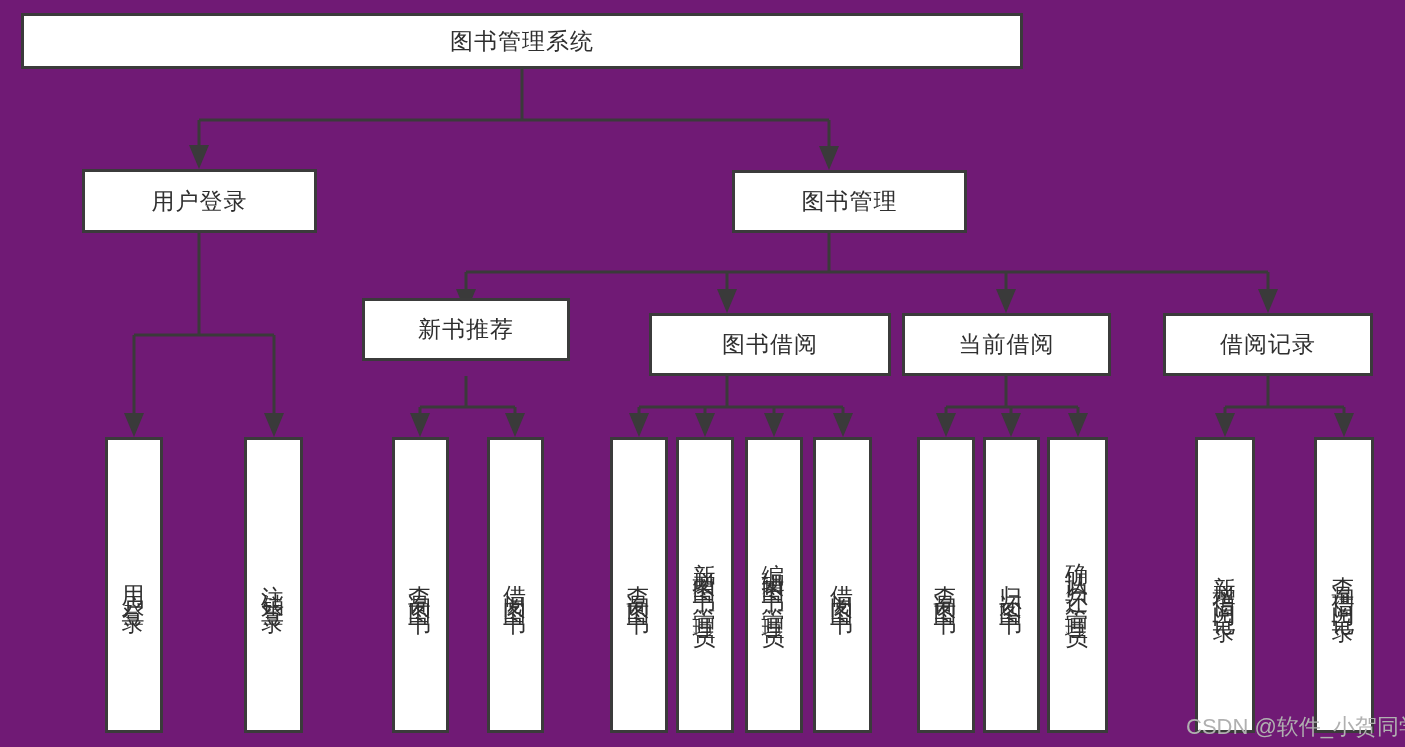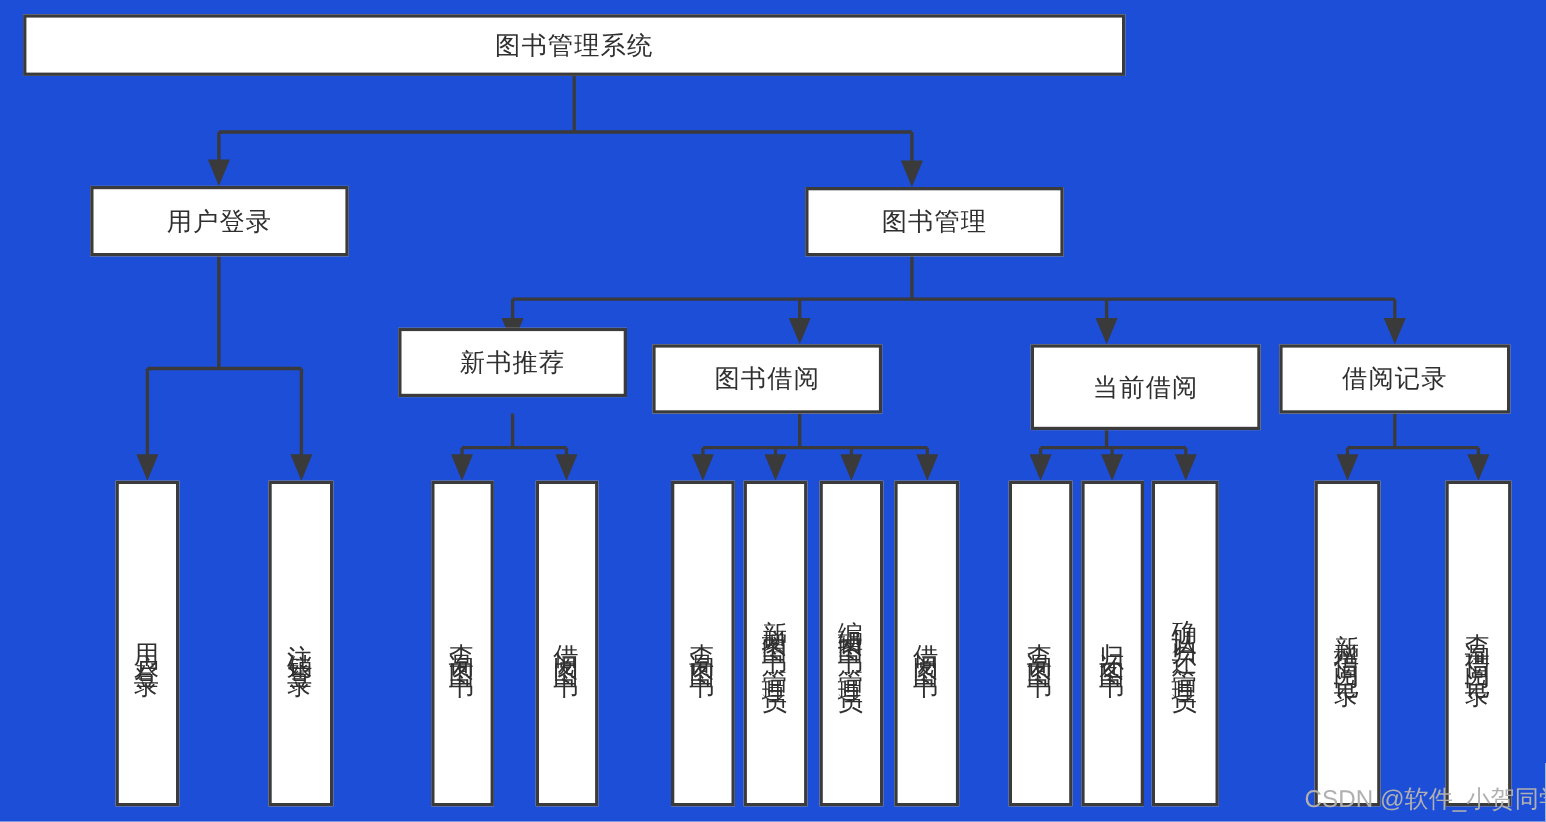--- a/index.html
+++ b/index.html
@@ -5,21 +5,21 @@
   html, body {
     margin: 0;
     padding: 0;
     background: #ffffff;
     font-family: "Liberation Sans", "DejaVu Sans", sans-serif;
   }
   .canvas {
     position: relative;
     width: 1405px;
     height: 747px;
-    background: #1d4ed8;
+    background: #701a75;
     overflow: hidden;
   }
   svg.connectors {
     position: absolute;
     left: 0; top: 0;
     width: 1405px;
     height: 747px;
   }
   .hbox {
     position: absolute;
@@ -163,24 +163,24 @@
   <div class="hbox" style="left:82px; top:169px; width:235px; height:64px;">
     <span>用户登录</span>
   </div>
   <div class="hbox" style="left:712px; top:170px; width:235px; height:63px;margin-left:20px;">
     <span>图书管理</span>
   </div>
 
   <div class="hbox" style="left:362px; top:298px; width:208px; height:63px;">
     <span>新书推荐</span>
   </div>
-  <div class="hbox" style="left:593px; top:313px; width:209px; height:63px;">
+  <div class="hbox" style="left:649px; top:313px; width:242px; height:63px;">
     <span>图书借阅</span>
   </div>
-  <div class="hbox" style="left:902px; top:313px; width:209px; height:78px;margin-left:35px;">
+  <div class="hbox" style="left:902px; top:313px; width:209px; height:63px;">
     <span>当前借阅</span>
   </div>
   <div class="hbox" style="left:1163px; top:313px; width:210px; height:63px;">
     <span>借阅记录</span>
   </div>
 
   <div class="vbox" style="left:105px; width:58px;">
     <span>用户登录</span>
   </div>
   <div class="vbox" style="left:244px; width:59px;">

